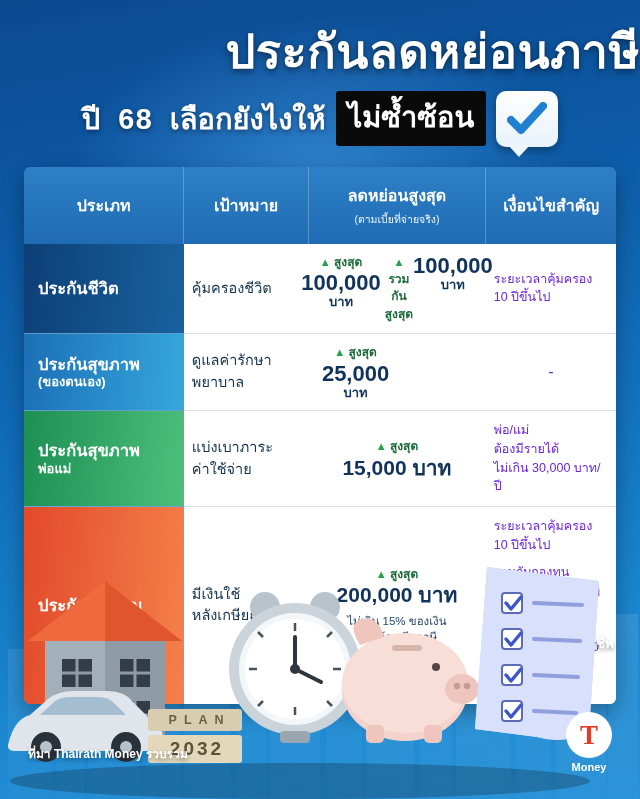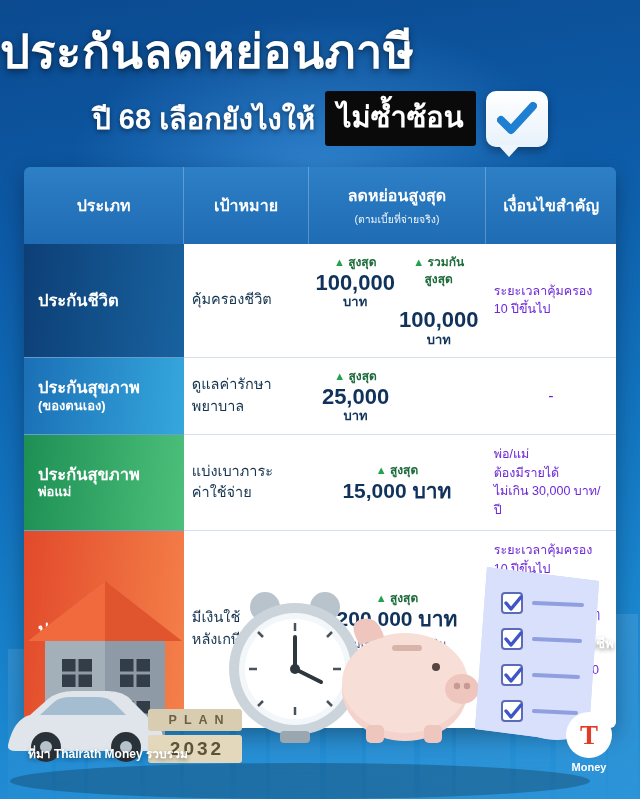--- a/index.html
+++ b/index.html
@@ -24,29 +24,29 @@
     background: linear-gradient(180deg, rgba(255,255,255,0.55), rgba(255,255,255,0.05));
   }
   .glow {
     position: absolute; width: 520px; height: 330px;
     left: 60px; top: 10px;
     background: radial-gradient(ellipse at center, rgba(90,180,255,0.45), rgba(20,80,150,0) 68%);
     pointer-events: none;
   }
 
   
-  .header { position: relative; padding-top: 26px; text-align: left; }
+  .header { position: relative; padding-top: 26px; text-align: right; }
   .title {
     font-size: 47px; font-weight: bold; color: #ffffff;
     letter-spacing: .5px; line-height: 1.12;
     text-shadow: 0 3px 7px rgba(0,0,0,0.45), 0 0 2px rgba(0,0,0,0.4);
   }
   .subline {
     margin-top: 12px;
-    display: flex; align-items: center; justify-content: center; gap: 10px;
+    display: flex; align-items: center; justify-content: center; gap: 10px; font-family: Liberation Mono, monospace;
   }
   .sub-text {
     font-size: 29px; font-weight: bold; color: #ffffff;
     text-shadow: 0 2px 5px rgba(0,0,0,0.45);
   }
   .sub-hl {
     display: inline-block;
     background: #0a0a0a; color: #ffffff;
     font-size: 29px; font-weight: bold;
     padding: 3px 12px 6px 12px;
@@ -102,21 +102,21 @@
   .cat-life { background: linear-gradient(95deg,#0d3f76,#18629f); }
   .cat-health { background: linear-gradient(95deg,#1b6fb5,#35a7dd); }
   .cat-parent { background: linear-gradient(95deg,#1d8f54,#4cc07a); }
   .cat-pension { background: linear-gradient(95deg,#e24a2a,#f4804a); }
 
   .goal { font-size: 14.5px; color: #14344f; line-height: 1.5; }
 
   .ded { text-align: center; position: relative; margin-top: 36px; }
   .ded .flex2 { display: flex; align-items: stretch; justify-content: center; gap: 4px; }
   .ded .colA { flex: 1; }
-  .ded .colB { flex: 1; display: flex; flex-direction: column; justify-content: space-between; gap: 20px; }
+  .ded .colB { flex: 1; display: flex; flex-direction: row; justify-content: space-between; }
   .tagline { font-size: 12px; color: #1d6b3a; font-weight: bold; }
   .tri { color: #22a14f; font-size: 11px; }
   .amount { font-size: 22px; font-weight: bold; color: #10325b; line-height: 1.1; }
   .amount .unit { font-size: 13px; font-weight: bold; display: block; }
   .amount.inline { font-size: 21px; }
   .note-small { font-size: 11.5px; color: #2a4866; margin-top: 6px; line-height: 1.4; }
 
   .cond { font-size: 12.5px; color: #6d28d9; line-height: 1.5; }
   .cond.dash { text-align: center; font-size: 16px; }
   .cond p + p { margin-top: 8px; }

